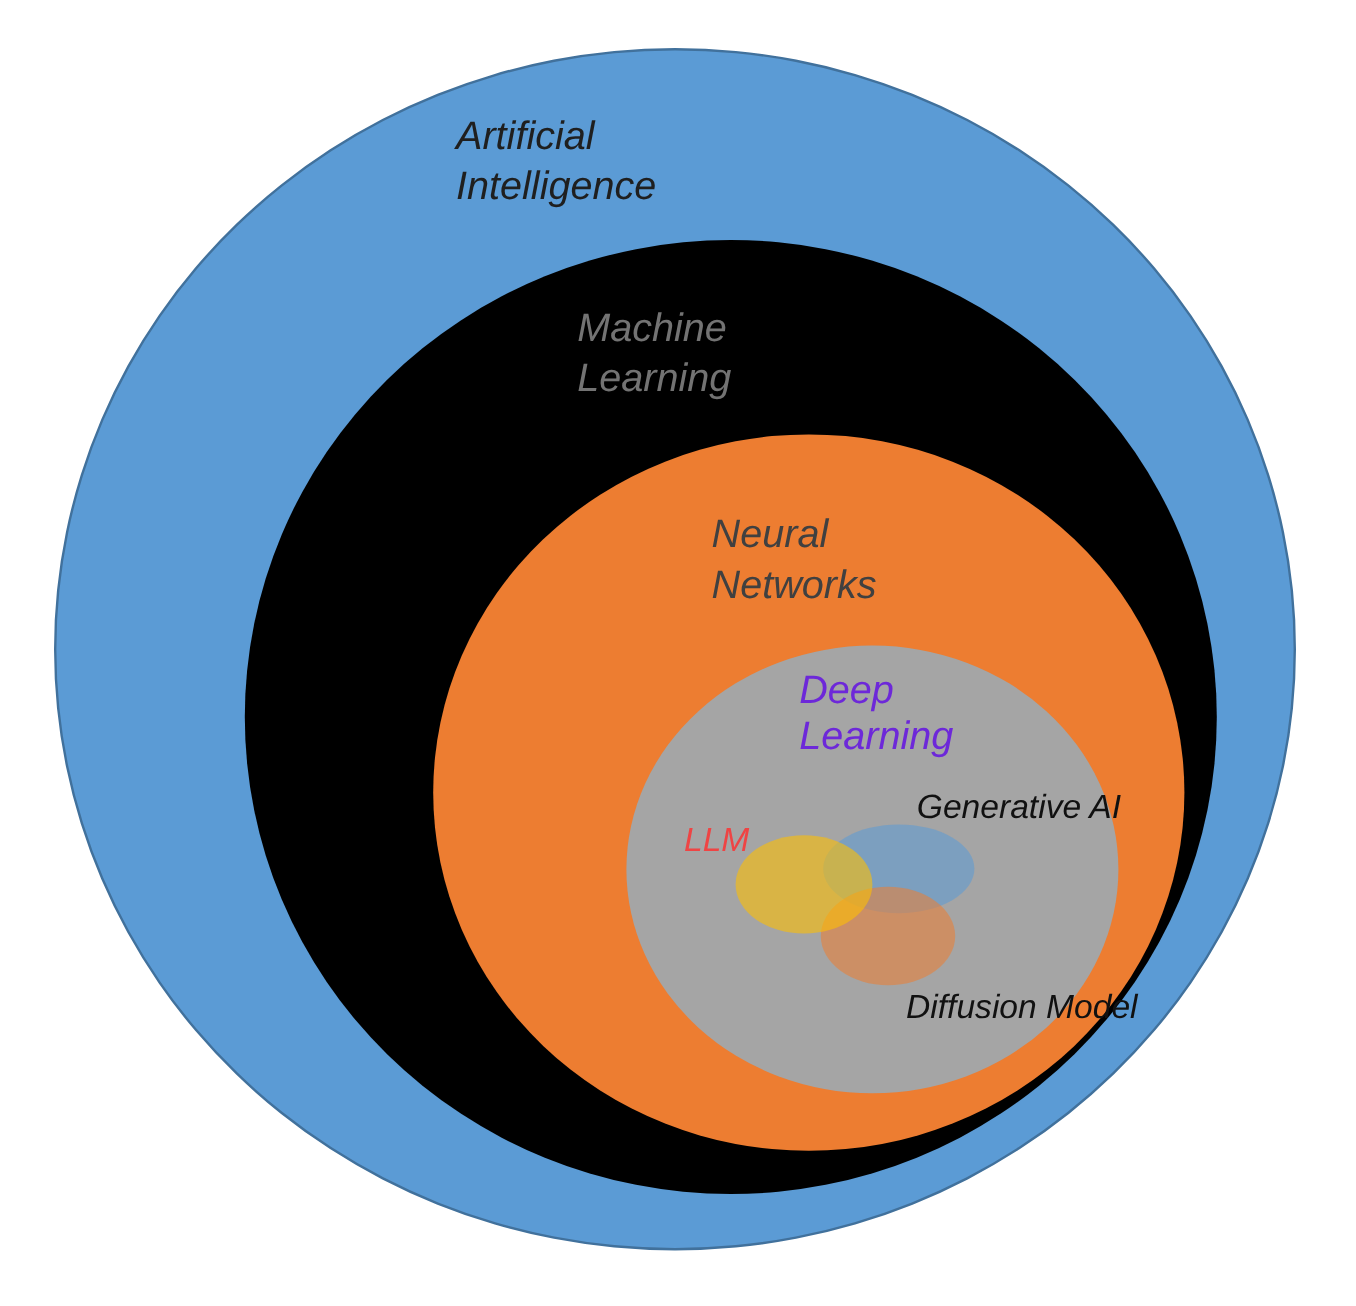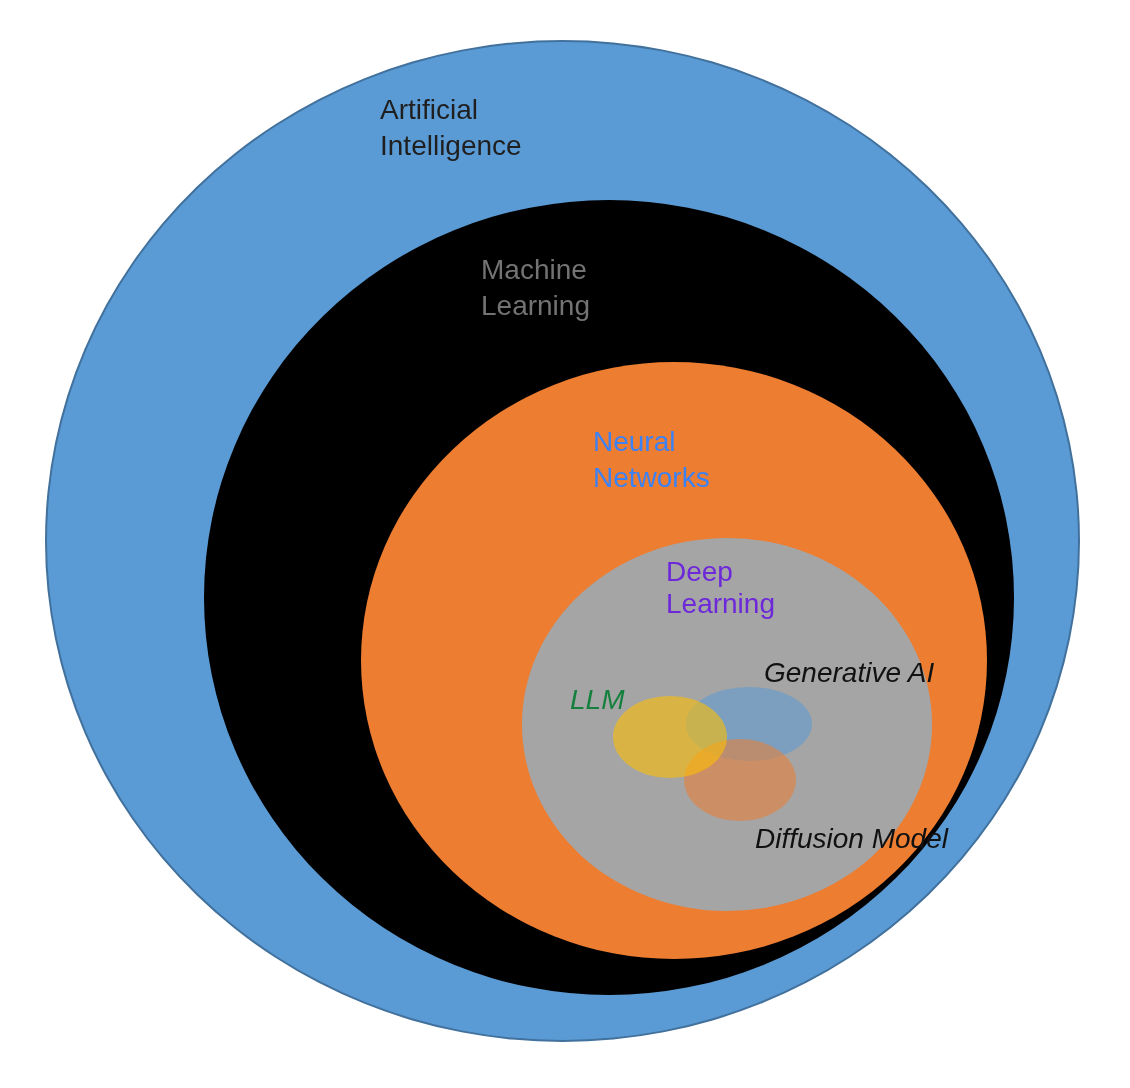--- a/index.html
+++ b/index.html
@@ -21,27 +21,27 @@
   .nn-circle{left:361px;top:362px;width:626px;height:597px;background:#ED7D31;}
   .dl-circle{left:522px;top:538px;width:410px;height:373px;background:#A5A5A5;}
 
   
   .genai-ellipse{left:686px;top:687px;width:126px;height:74px;background:rgba(91,155,213,0.55);}
   .diffusion-ellipse{left:684px;top:739px;width:112px;height:82px;background:rgba(237,125,49,0.55);}
   .llm-ellipse{left:613px;top:696px;width:114px;height:82px;background:rgba(255,192,0,0.58);}
 
   
   .lbl{position:absolute;white-space:pre-line;line-height:1.28;}
-  .lbl-big{font-size:28px;}
+  .lbl-big{font-size:33px;font-style:italic;}
   .lbl-small{font-size:28px;font-style:italic;white-space:nowrap;}
   .ai-label{left:380px;top:92px;color:#1F1F1F;}
   .ml-label{left:481px;top:252px;color:#737373;}
-  .nn-label{left:593px;top:424px;color:#3b82f6;}
+  .nn-label{left:593px;top:424px;color:#404040;}
   .dl-label{left:666px;top:556px;color:#6d28d9;line-height:1.15;}
-  .llm-label{left:570px;top:682px;color:#15803d;}
+  .llm-label{left:570px;top:682px;color:#ef4444;}
   .genai-label{left:764px;top:655px;color:#111111;}
   .diffusion-label{left:727px;top:821px;color:#111111;margin-left:28px;}
 </style>
 </head>
 <body>
 
 <div class="stage">
 
   <div class="circle ai-circle"></div>
   <div class="circle ml-circle"></div>

